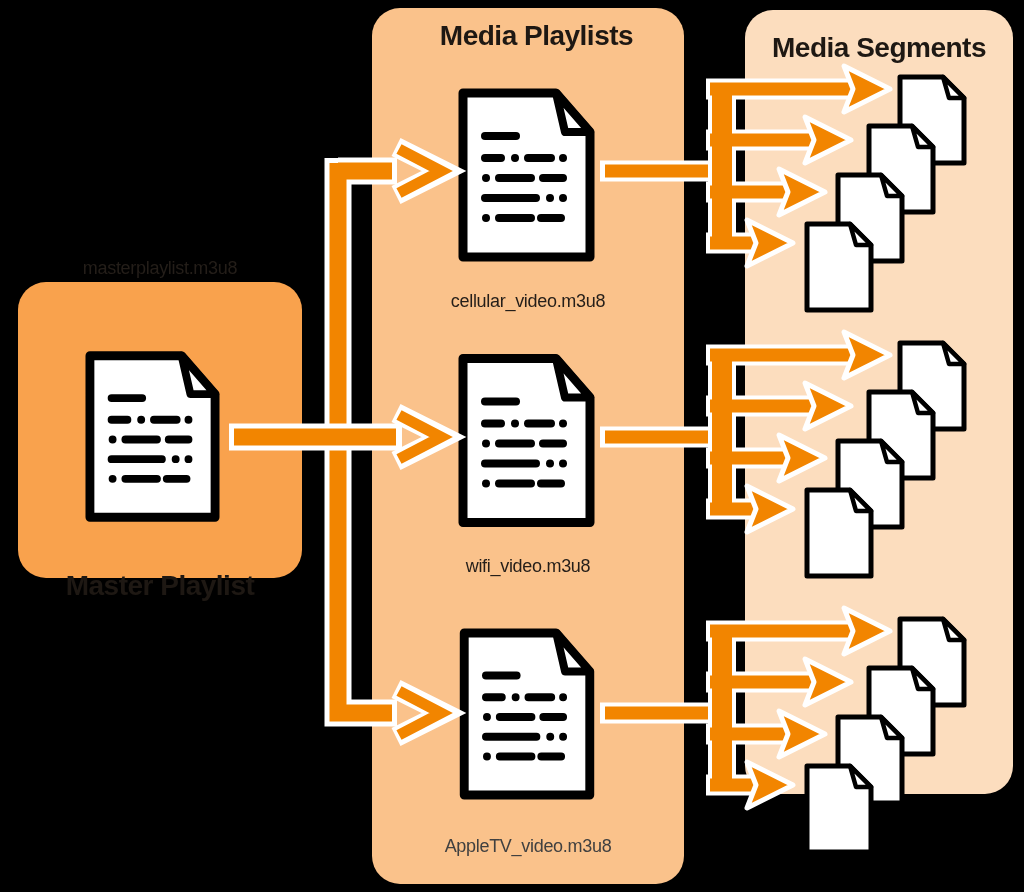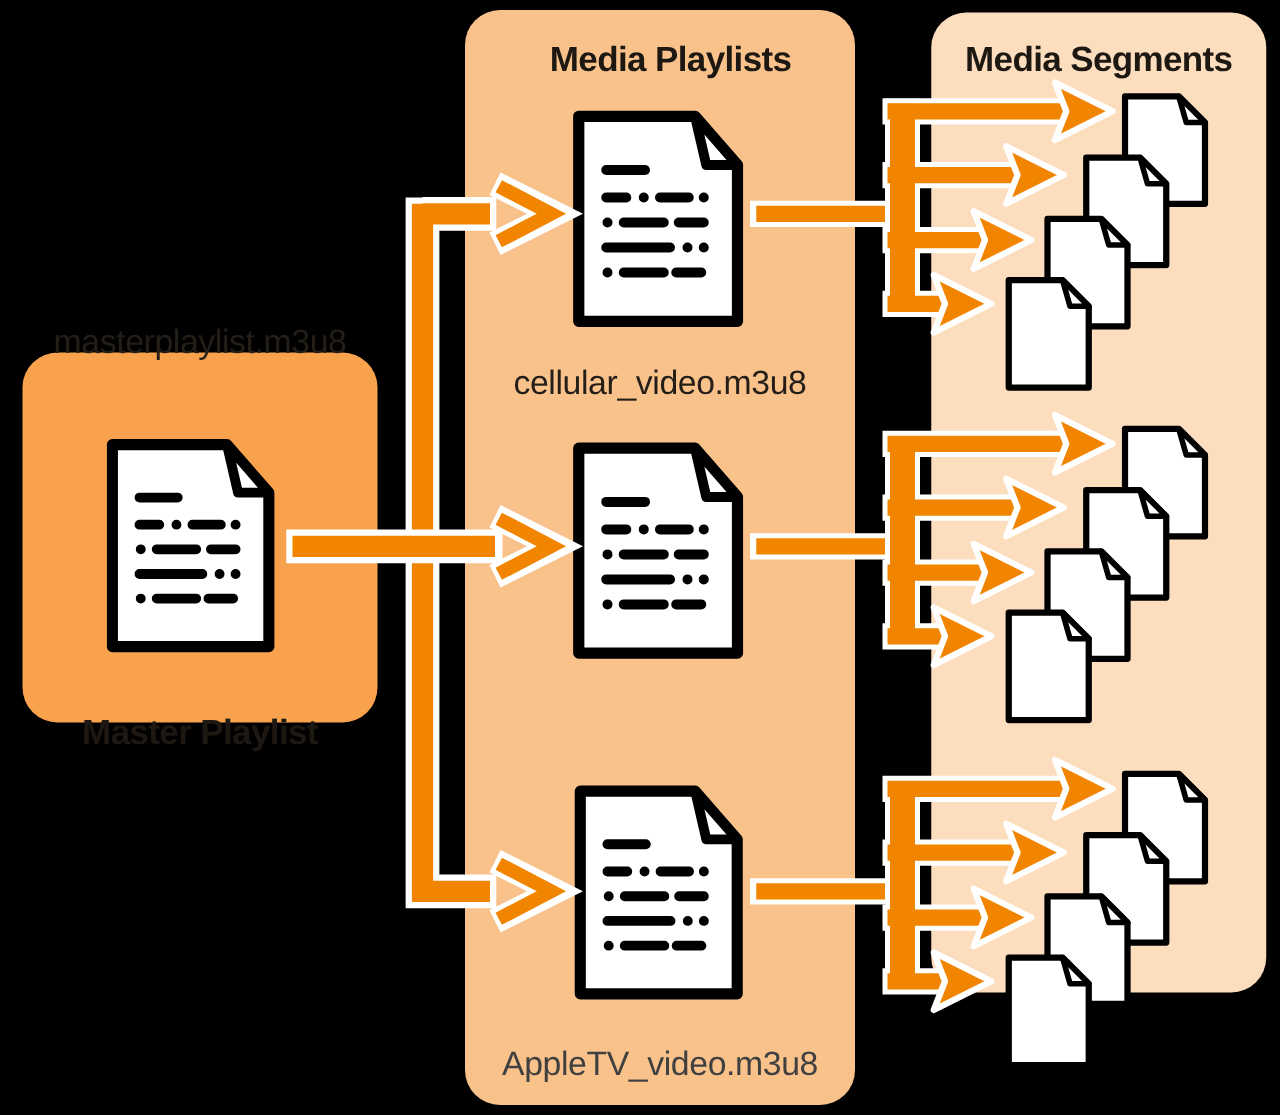--- a/index.html
+++ b/index.html
@@ -8,21 +8,21 @@
     font-family:"Liberation Sans","DejaVu Sans",sans-serif;
     background:#000;
   }
   .panel{position:absolute;border-radius:28px;}
   .panel-title{
     position:absolute;left:0;right:0;text-align:center;
     font-weight:700;font-size:28px;letter-spacing:-0.5px;
   }
   .file-label{
     position:absolute;left:0;right:0;text-align:center;
-    font-size:27px;letter-spacing:-0.3px;
+    font-size:18px;letter-spacing:-0.3px;
   }
   .doc{position:absolute;}
   .doc svg{display:block;width:100%;height:100%;}
   #arrows{position:absolute;left:0;top:0;pointer-events:none;}
   .seg-group{position:absolute;left:0;top:0;width:0;height:0;}
 </style>
 </head>
 <body style="background: rgb(0, 0, 0);">
 
 <div id="stage" style="background: rgb(0, 0, 0);">
@@ -39,21 +39,21 @@
             <path d="M28,90 h0.01 M41,90 H73 M85,90 H105"></path>
             <path d="M27,110 H78 M92,110 h0.01 M105,110 h0.01"></path>
             <path d="M28,130 h0.01 M41,130 H73 M83,130 H103"></path>
           </g>
         </svg>
       </div>
     <div class="file-label" style="margin-top: -282px; top: 258px; color: rgb(36, 30, 25);">masterplaylist.m3u8</div>
   </div>
 
   <div class="panel" id="playlists-panel" style="left: 372px; top: 8px; width: 312px; height: 876px; background: rgb(250, 194, 139);">
-    <div class="panel-title" style="top: 24px; color: rgb(30, 24, 19); margin-left: 17px;">Media Playlists</div>
+    <div class="panel-title" style="top: 12px; color: rgb(30, 24, 19); margin-left: 17px;">Media Playlists</div>
 
     <div class="doc" style="left:86px;top:80px;width:137px;height:174px;">
         <svg xmlns="http://www.w3.org/2000/svg" viewBox="0 0 137 174">
           <path d="M5,5 H98 L132,44 V169 H5 Z" fill="#FFFFFF" stroke="#000000" stroke-width="9" stroke-linejoin="round"></path>
           <path d="M98,5 L132,44 H107 Z" fill="#FFFFFF" stroke="#000000" stroke-width="8" stroke-linejoin="round"></path>
           <g stroke="#000000" stroke-width="8" stroke-linecap="round">
             <path d="M27,48 H58"></path>
             <path d="M27,70 H43 M57,70 h0.01 M70,70 H93 M105,70 h0.01"></path>
             <path d="M28,90 h0.01 M41,90 H73 M85,90 H105"></path>
             <path d="M27,110 H78 M92,110 h0.01 M105,110 h0.01"></path>
@@ -69,20 +69,21 @@
           <path d="M98,5 L132,44 H107 Z" fill="#FFFFFF" stroke="#000000" stroke-width="8" stroke-linejoin="round"></path>
           <g stroke="#000000" stroke-width="8" stroke-linecap="round">
             <path d="M27,48 H58"></path>
             <path d="M27,70 H43 M57,70 h0.01 M70,70 H93 M105,70 h0.01"></path>
             <path d="M28,90 h0.01 M41,90 H73 M85,90 H105"></path>
             <path d="M27,110 H78 M92,110 h0.01 M105,110 h0.01"></path>
             <path d="M28,130 h0.01 M41,130 H73 M83,130 H103"></path>
           </g>
         </svg>
       </div>
+    <div class="file-label" style="top: 548px; color: rgb(36, 30, 25);">wifi_video.m3u8</div>
 
     <div class="doc" style="left:87px;top:620px;width:136px;height:172px;">
         <svg xmlns="http://www.w3.org/2000/svg" viewBox="0 0 137 174">
           <path d="M5,5 H98 L132,44 V169 H5 Z" fill="#FFFFFF" stroke="#000000" stroke-width="9" stroke-linejoin="round"></path>
           <path d="M98,5 L132,44 H107 Z" fill="#FFFFFF" stroke="#000000" stroke-width="8" stroke-linejoin="round"></path>
           <g stroke="#000000" stroke-width="8" stroke-linecap="round">
             <path d="M27,48 H58"></path>
             <path d="M27,70 H43 M57,70 h0.01 M70,70 H93 M105,70 h0.01"></path>
             <path d="M28,90 h0.01 M41,90 H73 M85,90 H105"></path>
             <path d="M27,110 H78 M92,110 h0.01 M105,110 h0.01"></path>

